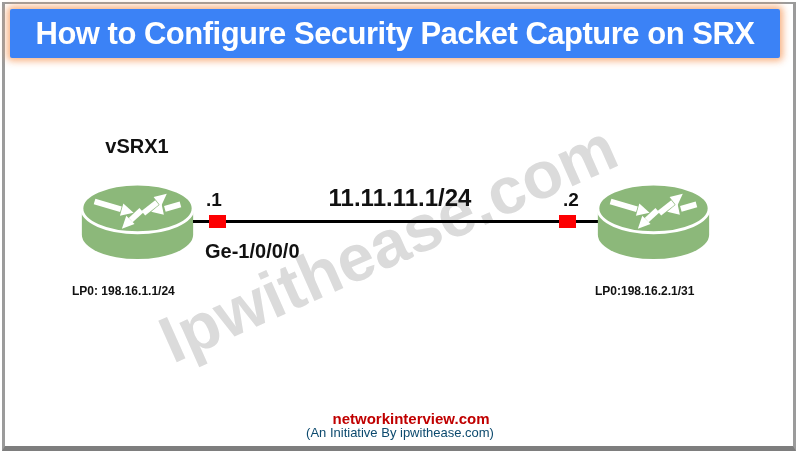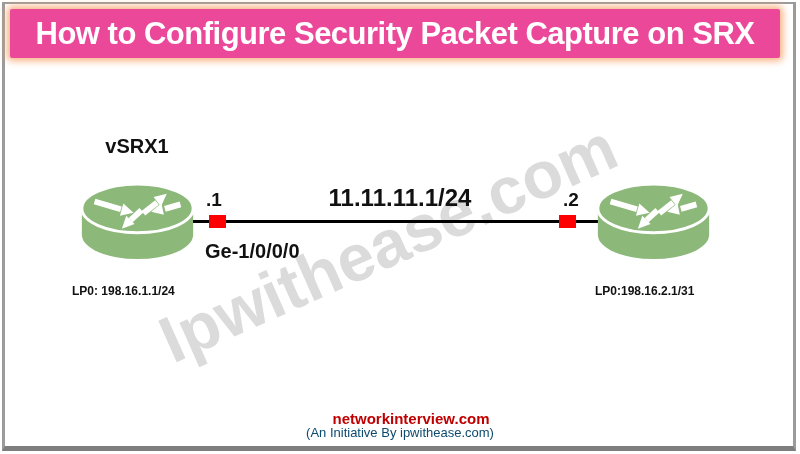--- a/index.html
+++ b/index.html
@@ -7,21 +7,21 @@
     position:relative;width:800px;height:454px;overflow:hidden;background:#fff;
     font-family:"Liberation Sans","DejaVu Sans",sans-serif;
   }
   .frame{
     position:absolute;left:2px;top:2px;right:4px;bottom:3px;
     border-top:2px solid #9b9b9b;border-left:3px solid #9b9b9b;border-right:3px solid #9b9b9b;
     border-bottom:5px solid #7e7e7e;pointer-events:none;
   }
   .banner{
     position:absolute;left:10px;top:9px;width:770px;height:49px;
-    background:#ec4899;border-radius:2px;
+    background:#3b82f6;border-radius:2px;
     box-shadow:0 0 7px 3px rgba(247,166,110,0.85);
     display:flex;align-items:center;justify-content:center;
   }
   .banner-text{
     color:#ffffff;font-size:31px;font-weight:bold;letter-spacing:-0.5px;white-space:nowrap;
   }
   .watermark{
     position:absolute;left:388px;top:243px;
     transform:translate(-50%,-50%) rotate(-24deg);
     font-size:66px;font-weight:bold;color:#dbdbdb;white-space:nowrap;z-index:1;

